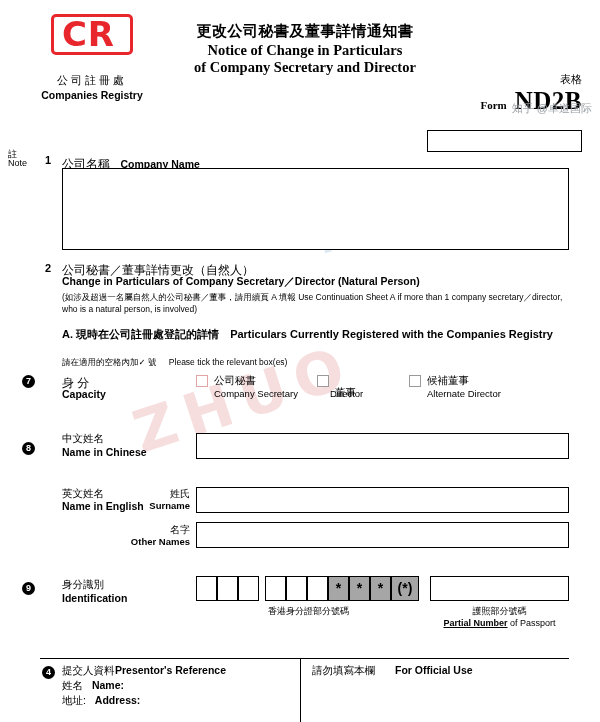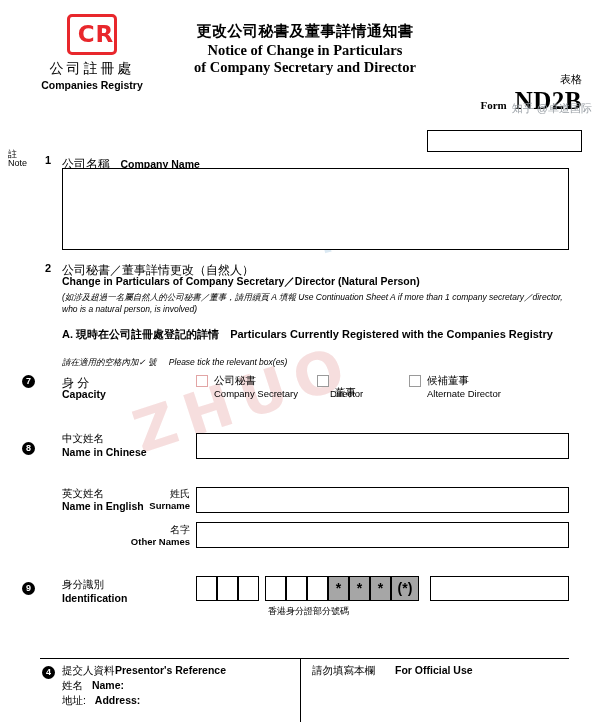--- a/index.html
+++ b/index.html
@@ -66,31 +66,31 @@
     position: absolute;
     left: 22px;
     top: 14px;
     width: 140px;
     text-align: center;
   }
   .cr-logo {
     display: inline-block;
     border: 3px solid #e8272c;
     border-radius: 5px;
-    padding: 1px 0 2px 8px;
+    padding: 1px 15px 2px 8px;
     color: #e8272c;
     font-family: "DejaVu Sans", sans-serif;
     font-weight: bold;
-    font-size: 23px;
+    font-size: 34px;
     line-height: 32px;
     letter-spacing: 1px;
   }
   .logo-cn {
-    font-size: 14px;
-    margin-top: 5px;
+    font-size: 11px;
+    margin-top: 18px;
     letter-spacing: 3px;
   }
   .logo-en {
     font-size: 10.5px;
     font-weight: bold;
     margin-top: 1px;
   }
   .title-block {
     position: absolute;
     left: 150px;
@@ -166,21 +166,20 @@
   }
   .sec-num {
     position: absolute;
     font-size: 11px;
     font-weight: bold;
   }
   .lbl-cn { font-size: 12px; }
   .lbl-en { font-size: 10.5px; font-weight: bold; }
   .small-it {
     font-size: 8.5px;
-    font-style: italic;
   }
   .box {
     position: absolute;
     border: 1px solid #000;
     background: #fff;
     box-sizing: border-box;
   }
 
   
   .s1-label { position: absolute; left: 62px; top: 154px; }
@@ -382,20 +381,26 @@
     <div class="idcell shaded" style="left:391px; top:576px; width:28px;">
       <div class="idstar">(*)</div>
     </div>
 
     <div class="box" style="left:430px; top:576px; width:139px; height:25px;"></div>
 
     <div class="id-caption" style="left:196px; top:605px; width:225px;">
       <div>香港身分證部分號碼</div>
     </div>
 
+    <div class="id-caption" style="left:430px; top:605px; width:139px;">
+      <div>護照部分號碼</div>
+      <div>
+        <span class="u">Partial Number</span><span> of Passport</span>
+      </div>
+    </div>
 
     <div class="hr-bottom"></div>
     <div class="vline"></div>
 
     <div class="num-circle" style="left:42px; top:666px;">4</div>
     <div class="pres-cn">提交人資料</div>
     <div class="pres-en">Presentor's Reference</div>
     <div class="pres-name">
       <span>姓名</span>
       <span style="margin-left:6px; font-weight:bold;">Name:</span>

